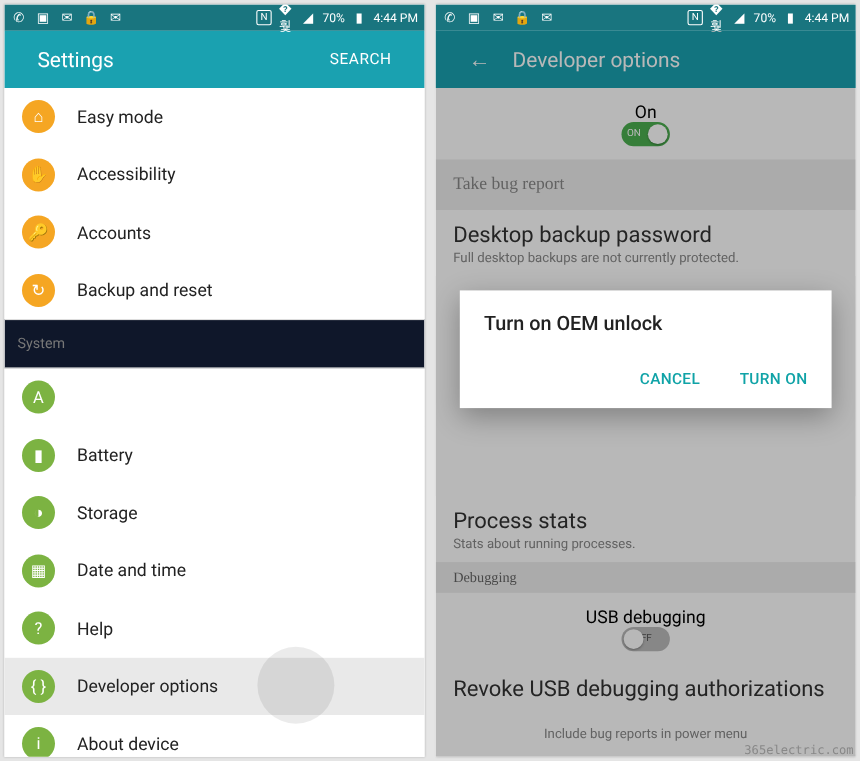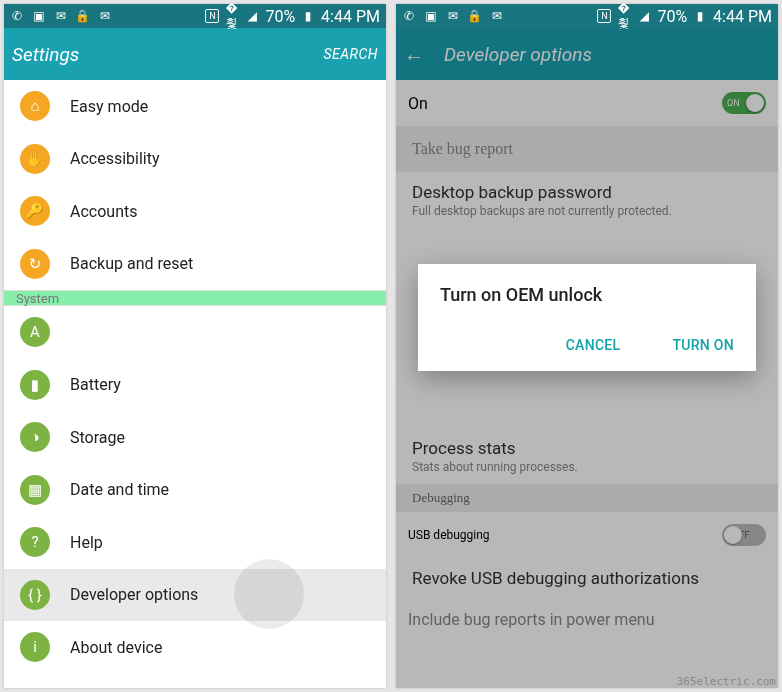--- a/index.html
+++ b/index.html
@@ -5,58 +5,58 @@
   * { box-sizing: border-box; margin: 0; padding: 0; font-family: Roboto, "Helvetica Neue", Arial, sans-serif; }
   body { background: #e5e5e5; width: 782px; height: 692px; overflow: hidden; position: relative; }
   .phones { display: flex; gap: 10px; padding: 4px; }
   .phone { width: 384px; height: 684px; background: #fff; position: relative; overflow: hidden; box-shadow: 0 0 2px rgba(0,0,0,.2); }
 
   
   .statusbar { height: 24px; background: #19757f; color: #fff; display: flex; align-items: center; padding: 0 6px; font-size: 12px; justify-content: space-between; }
   .status-left, .status-right { display: flex; align-items: center; gap: 8px; }
   .status-right { gap: 6px; }
   .sb-icon { width: 14px; height: 14px; display: inline-flex; align-items: center; justify-content: center; }
-  .sb-text { font-size: 16px; }
-
-  
-  .appbar { height: 52px; background: #1aa1b0; color: #fff; display: flex; align-items: center; padding: 0 8px; justify-content: space-between; font-style: italic; }
+  .sb-text { font-size: 11px; }
+
+  
+  .appbar { height: 52px; background: #1aa1b0; color: #fff; display: flex; align-items: center; padding: 0 30px; justify-content: space-between; }
   .appbar .title { font-size: 19px; font-weight: 400; }
   .appbar .action { font-size: 14px; letter-spacing: 0.5px; }
   .appbar .back { margin-right: 20px; font-size: 20px; }
 
   
   .list { background: #fff; overflow-y: hidden; }
   .row { display: flex; align-items: center; height: 52.5px; padding: 0 16px; gap: 20px; background:#fff; }
   .row.sel { background:#e9e9e9; }
   .row .label { font-size: 16px; color: #222; }
-  .section-hdr { height: 16px; background: #86efac; color: #777; font-size: 13px; padding: 0 12px; display: flex; align-items: center; border-top:1px solid #ddd; border-bottom:1px solid #ddd;}
+  .section-hdr { height: 45px; background: #0f172a; color: #777; font-size: 13px; padding: 0 12px; display: flex; align-items: center; border-top:1px solid #ddd; border-bottom:1px solid #ddd;}
   .circle-icon { width: 30px; height: 30px; border-radius: 50%; display: flex; align-items: center; justify-content: center; color:#fff; font-size:15px; flex-shrink:0;}
   .orange { background:#f5a623; }
   .green { background:#7cb342; }
   .ripple { position:absolute; width:70px;height:70px;border-radius:50%;background:rgba(0,0,0,.08); }
 
   
   .right-list .item { padding: 10px 16px; background:#fff; }
-  .right-list .item .ttl { font-size:17px; color:#333; }
+  .right-list .item .ttl { font-size:20px; color:#333; }
   .right-list .item .sub { font-size:12px; color:#888; margin-top:2px;}
-  .right-list .toggle-row, .right-list .switch-row { display:flex; justify-content:space-between; align-items:center; padding:12px 12px; background:#fff; }
+  .right-list .toggle-row, .right-list .switch-row { display:flex; justify-content:space-between; align-items:center; padding:12px 32px; background:#fff;flex-direction:column; }
   .section-hdr2 { background:#eeeeee; color:#666; font-size:13px; padding:6px 16px;font-family:Liberation Serif, serif; }
   .switch { width:44px; height:22px; border-radius:11px; position:relative; }
   .switch .knob { width:18px;height:18px;border-radius:50%;background:#fff;position:absolute;top:2px; box-shadow:0 1px 2px rgba(0,0,0,.3);}
   .switch.on { background:#4caf50; color:#fff; font-size:9px; display:flex;align-items:center;padding-left:5px;}
   .switch.on .knob { right:2px; }
   .switch.off { background:#bbb; color:#555; font-size:9px; display:flex;align-items:center;justify-content:center;padding-right:5px;}
   .switch.off .knob { left:2px; }
 
   
   .scrim { position:absolute; inset:0; top:24px; background:rgba(0,0,0,.28); }
   .dialog { position:absolute; left:22px; right:22px; top:260px; background:#fff; padding:20px 22px 10px; box-shadow:0 8px 24px rgba(0,0,0,.3); }
   .dialog .dtitle { font-size:18px; font-weight:500; color:#222; margin-bottom:28px;}
   .dialog .dmsg { font-size:14px; color:#444; line-height:1.5; margin-bottom:20px;}
-  .dialog .dactions { display:flex; justify-content:flex-end; gap:52px; padding:4px 0 8px;}
+  .dialog .dactions { display:flex; justify-content:flex-end; gap:36px; padding:4px 0 8px;}
   .dialog .dbtn { color:#10a3a7; font-size:14px; font-weight:500; letter-spacing:.3px; }
 
   .watermark { position:absolute; right:6px; bottom:4px; font-size:11px; color:#888; font-family:monospace;}
 </style>
 </head>
 <body>
 
 <div class="phones">
 
   <div class="phone">
@@ -168,32 +168,32 @@
         <div class="sub">Full desktop backups are not currently protected.</div>
       </div>
       <div style="height:200px"></div>
       <div class="item">
         <div class="ttl">Process stats</div>
         <div class="sub">Stats about running processes.</div>
       </div>
       <div class="section-hdr2">Debugging</div>
       <div class="switch-row">
         <div>
-          <div class="ttl" style="font-size:12px;">USB debugging</div>
+          <div class="ttl" style="font-size:16px;">USB debugging</div>
         </div>
         <span class="switch off">
             <span>OFF</span>
             <span class="knob"></span>
           </span>
       </div>
       <div class="item">
         <div class="ttl">Revoke USB debugging authorizations</div>
       </div>
       <div class="switch-row" style="color:#888;">
-        <span style="font-size:16px;">Include bug reports in power menu</span>
+        <span style="font-size:12px;">Include bug reports in power menu</span>
       </div>
     </div>
 
     <div class="scrim"></div>
     <div class="dialog">
       <div class="dtitle">Turn on OEM unlock</div>
       <div class="dactions">
         <span class="dbtn">CANCEL</span>
         <span class="dbtn">TURN ON</span>
       </div>

